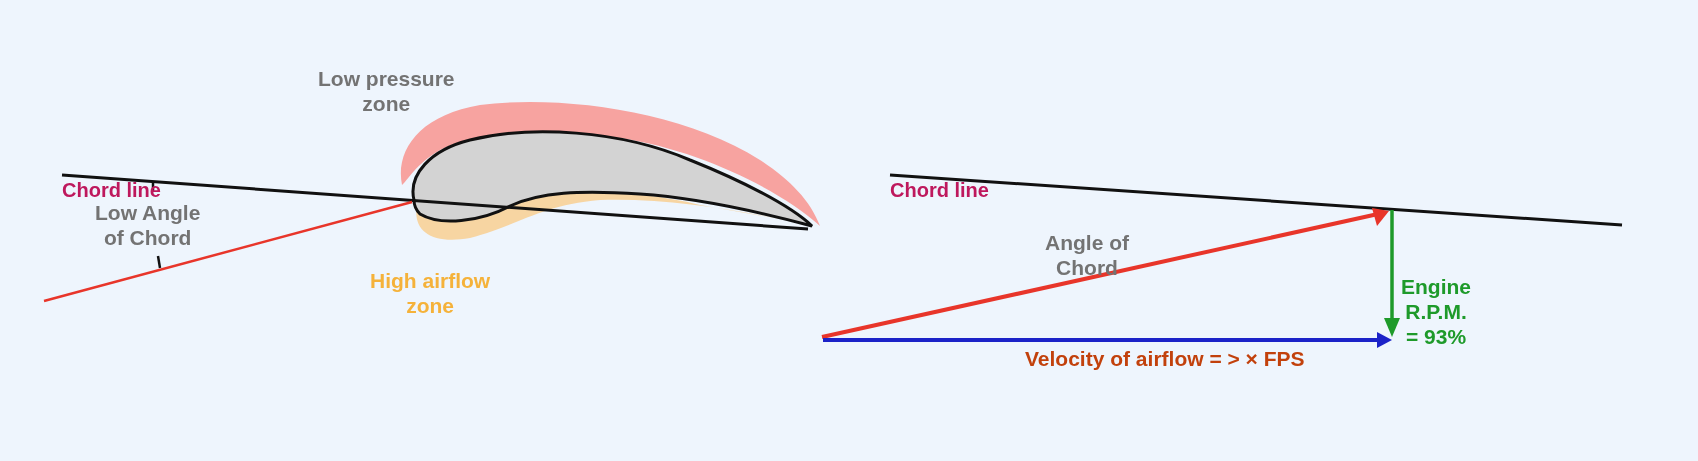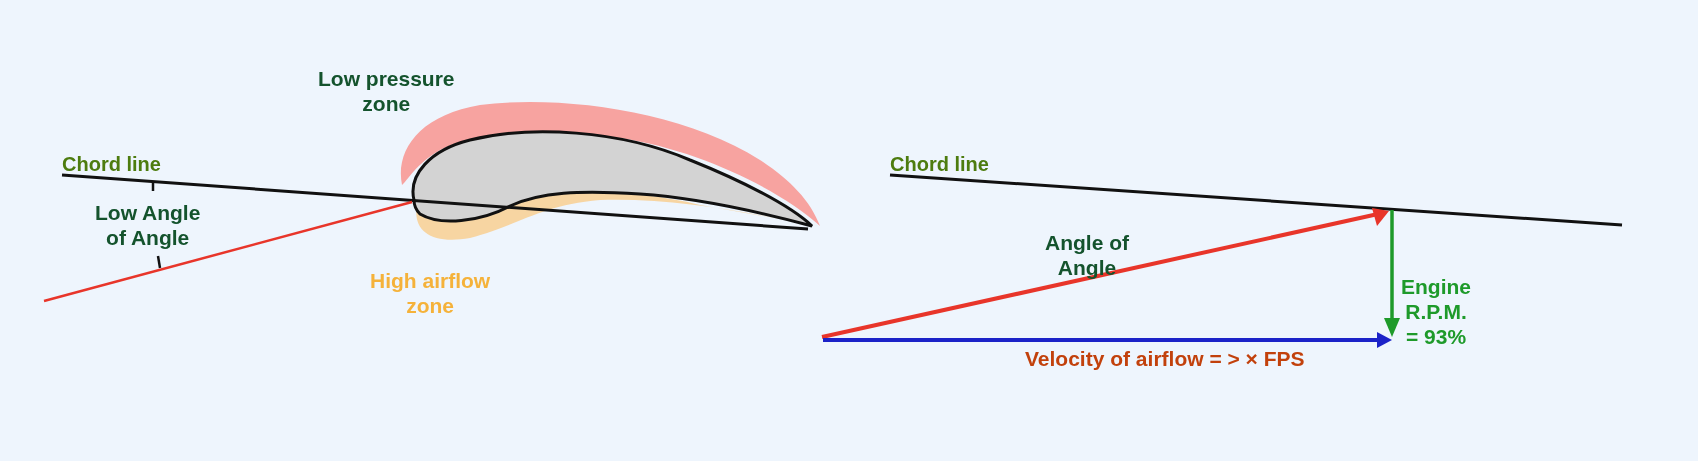--- a/index.html
+++ b/index.html
@@ -1,22 +1,22 @@
 <!DOCTYPE html>
 <html><head>
 <meta charset="utf-8">
 <style>
   html, body { margin:0; padding:0; }
   body { width:1698px; height:461px; background:#eef5fd; overflow:hidden; position:relative;
          font-family:"Liberation Sans", sans-serif; }
   svg { position:absolute; left:0; top:0; }
   .lbl { position:absolute; font-weight:bold; font-size:21px; line-height:25px; text-align:center; white-space:nowrap; }
-  .red { color:#14532d; }
+  .red { color:#737373; }
   .orange { color:#f5b23a; }
-  .black { color:#4d7c0f; font-size:20px; }
+  .black { color:#be185d; font-size:20px;margin-top:26px; }
   .blue { color:#c2410c; }
   .green { color:#1e9a2a; text-align:center;margin-top:32px; }
 </style>
 </head>
 <body>
 
 <svg width="1698" height="461" viewBox="0 0 1698 461">
 
   <g>
 
@@ -44,34 +44,34 @@
     <polygon points="1392,340 1377,332 1377,348" fill="#1b22c8"></polygon>
 
     <line x1="1392" y1="210" x2="1392" y2="322" stroke="#1e9a2a" stroke-width="3.5"></line>
     <polygon points="1392,337 1384,318 1400,318" fill="#1e9a2a"></polygon>
   </g>
 </svg>
 
 <div class="lbl black" style="left:62px; top:152px;">Chord line</div>
 <div class="lbl red" style="left:95px; top:200px;">
   <div>Low Angle</div>
-  <div>of Angle</div>
+  <div>of Chord</div>
 </div>
 <div class="lbl red" style="left:318px; top:66px;">
   <div>Low pressure</div>
   <div>zone</div>
 </div>
 <div class="lbl orange" style="left:370px; top:268px;">
   <div>High airflow</div>
   <div>zone</div>
 </div>
 
 <div class="lbl black" style="left:890px; top:152px;">Chord line</div>
 <div class="lbl red" style="left:1045px; top:222px;margin-top:8px;">
   <div>Angle of</div>
-  <div>Angle</div>
+  <div>Chord</div>
 </div>
 <div class="lbl blue" style="left:1025px; top:346px;">Velocity of airflow = &gt; × FPS</div>
 <div class="lbl green" style="left:1401px; top:242px;">
   <div>Engine</div>
   <div>R.P.M.</div>
   <div>= 93%</div>
 </div>
 
 </body></html>

